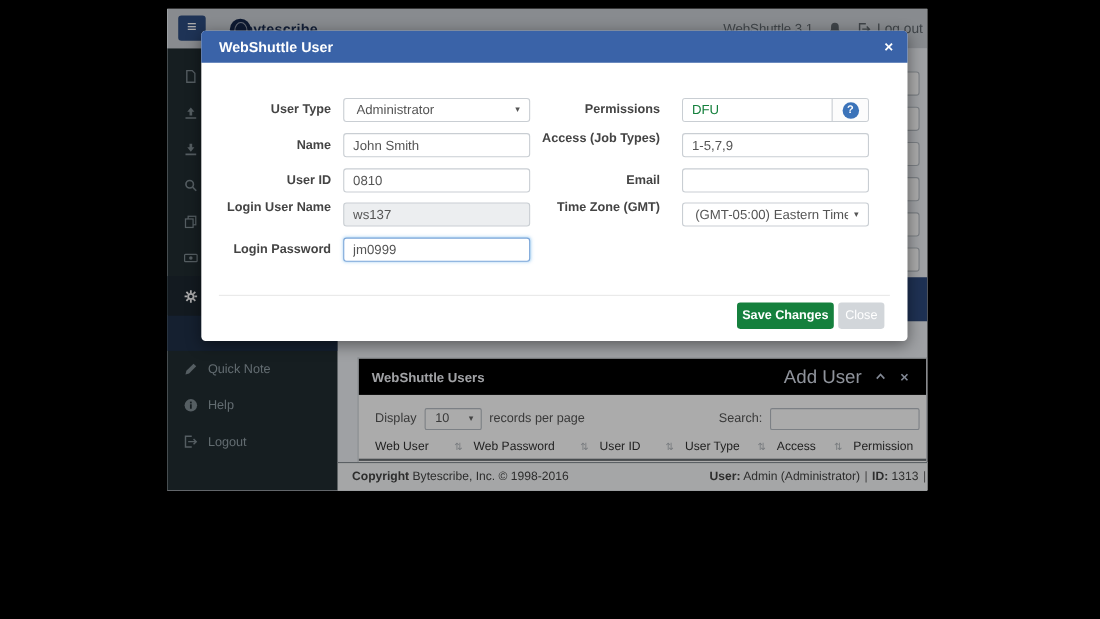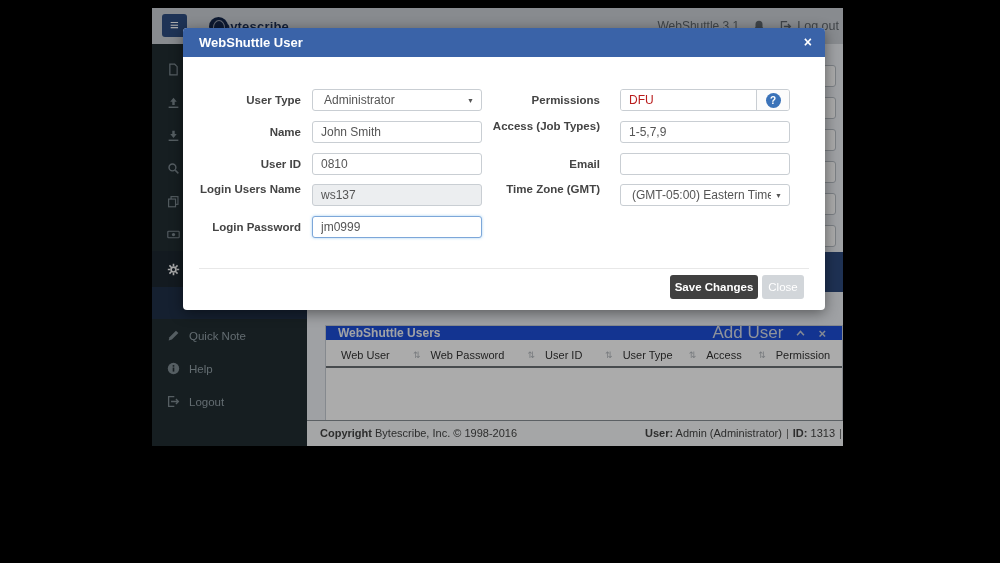--- a/index.html
+++ b/index.html
@@ -39,21 +39,21 @@
   .side-label { color:#93a1a8; font-weight:normal; }
 
   
   .content { position:absolute; left:155px; top:36px; width:536px; height:376px; background:#edf1f5; overflow:hidden; }
   .ghost-field { position:absolute; width:84px; height:22px; background:#fff;
     border:1px solid #b9bfc6; border-radius:3px; }
   .ghost-btn { position:absolute; left:500px; top:208px; width:40px; height:40px; background:#2e4a7d; border-radius:3px; }
 
   .panel { position:absolute; left:18px; top:281px; width:518px; height:95px; background:#fff; overflow:hidden;
     border:1px solid #c7cdd4; border-bottom:none; }
-  .panel-header { height:14px; background:#1d4ed8; display:flex; align-items:center; padding:0 16px 0 12px; }
+  .panel-header { height:33px; background:#000000; display:flex; align-items:center; padding:0 16px 0 12px; }
   .panel-title { font-size:12px; font-weight:bold; color:#f0f2f7; flex:1; }
   .panel-tools { display:flex; align-items:center; gap:12px; }
   .add-user { font-size:17px; color:#d5dbe8; cursor:pointer; }
   .panel-tools svg { width:11px; height:11px; color:#c2cbdd; cursor:pointer; }
   .panel-x { color:#c2cbdd; font-size:13px; font-weight:bold; line-height:11px; cursor:pointer; }
 
   .toolbar { display:flex; align-items:center; margin:12px 6px 0 15px; font-size:11.5px; color:#555; }
   .mini-select { display:inline-flex; align-items:center; justify-content:space-between;
     width:52px; height:20px; border:1px solid #b9bfc6; border-radius:2px; background:#fff;
     padding:0 5px 0 9px; margin:0 7px; cursor:pointer; color:#555; }
@@ -93,30 +93,30 @@
   .lfield { left:129px; width:170px; }
   .rfield { left:437px; width:170px; }
   input.field { padding:0 8px; outline:none; }
   .field.disabled { background:#eceef0; }
   .field.focused { border-color:#7da7d9; box-shadow:0 0 3px rgba(102,175,233,.6); }
   .select-box { display:flex; align-items:center; justify-content:space-between; padding:0 7px 0 11px;
     cursor:pointer; overflow:hidden; }
   .select-box .val { white-space:nowrap; overflow:hidden; }
   .select-box .caret { font-size:7px; color:#555; margin-left:4px; flex:0 0 auto; }
   .igroup { display:flex; padding:0; overflow:hidden; }
-  .igroup input { flex:1; border:none; outline:none; padding:0 8px; font-size:12px; color:#b91c1c; min-width:0; }
+  .igroup input { flex:1; border:none; outline:none; padding:0 8px; font-size:12px; color:#15803d; min-width:0; }
   .addon { flex:0 0 33px; border-left:1px solid #c9ced3; background:#fcfcfc; display:flex;
     align-items:center; justify-content:center; cursor:pointer; }
   .qicon { width:15px; height:15px; border-radius:50%; background:#3b73b9; color:#fff; font-size:10px;
     font-weight:bold; text-align:center; line-height:15px; }
 
   .divider { position:absolute; left:16px; right:16px; top:240px; height:1px; background:#e8e8e8; }
   .btn { position:absolute; top:247px; height:24px; border:none; border-radius:3px; font-size:11.5px;
     color:#fff; cursor:pointer; font-family:"Liberation Sans",sans-serif; }
-  .btn-save { left:487px; width:88px; background:#404040; font-weight:bold; }
+  .btn-save { left:487px; width:88px; background:#15803d; font-weight:bold; }
   .btn-close { left:579px; width:42px; background:#d2d6da; }
 </style>
 </head>
 <body>
 
 <div class="canvas">
   <div class="app">
 
     <div class="topbar">
       <div class="hamburger">≡</div>
@@ -225,20 +225,32 @@
         <div class="panel-header">
           <span class="panel-title">WebShuttle Users</span>
           <span class="panel-tools">
             <span class="add-user">Add User</span>
             <svg viewBox="0 0 16 16">
               <path d="M3 10.5L8 5l5 5.5" fill="none" stroke="currentColor" stroke-width="2.2"></path>
             </svg>
             <span class="panel-x">×</span>
           </span>
         </div>
+        <div class="toolbar">
+          <span>Display</span>
+          <span class="mini-select">
+            <span>10</span>
+            <span class="caret">▼</span>
+          </span>
+          <span>records per page</span>
+          <span class="search-wrap">
+            <span>Search:</span>
+            <input class="search-input" style="">
+          </span>
+        </div>
         <div class="thead">
           <span class="th w0">
               <span>Web User</span>
             </span>
           <span class="sort">⇅</span>
           <span class="th w1">
               <span>Web Password</span>
             </span>
           <span class="sort">⇅</span>
           <span class="th w2">
@@ -279,21 +291,21 @@
         <span class="val">Administrator</span>
         <span class="caret">▼</span>
       </div>
 
       <div class="flabel lcol" style="top:98px;">Name</div>
       <input class="field lfield" style="top: 93px;" value="John Smith">
 
       <div class="flabel lcol" style="top:130px;">User ID</div>
       <input class="field lfield" style="top: 125px;" value="0810">
 
-      <div class="flabel lcol" style="top:155px;">Login Users Name</div>
+      <div class="flabel lcol" style="top:155px;">Login User Name</div>
       <input class="field lfield disabled" style="top: 156px;" disabled="" value="ws137">
 
       <div class="flabel lcol" style="top:193px;">Login Password</div>
       <input class="field lfield focused" style="top: 188px;" value="jm0999">
 
       <div class="flabel rcol" style="top:66px;">Permissions</div>
       <div class="field rfield igroup" style="top:61px;">
         <input value="DFU" style="">
         <span class="addon">
           <span class="qicon">?</span>

